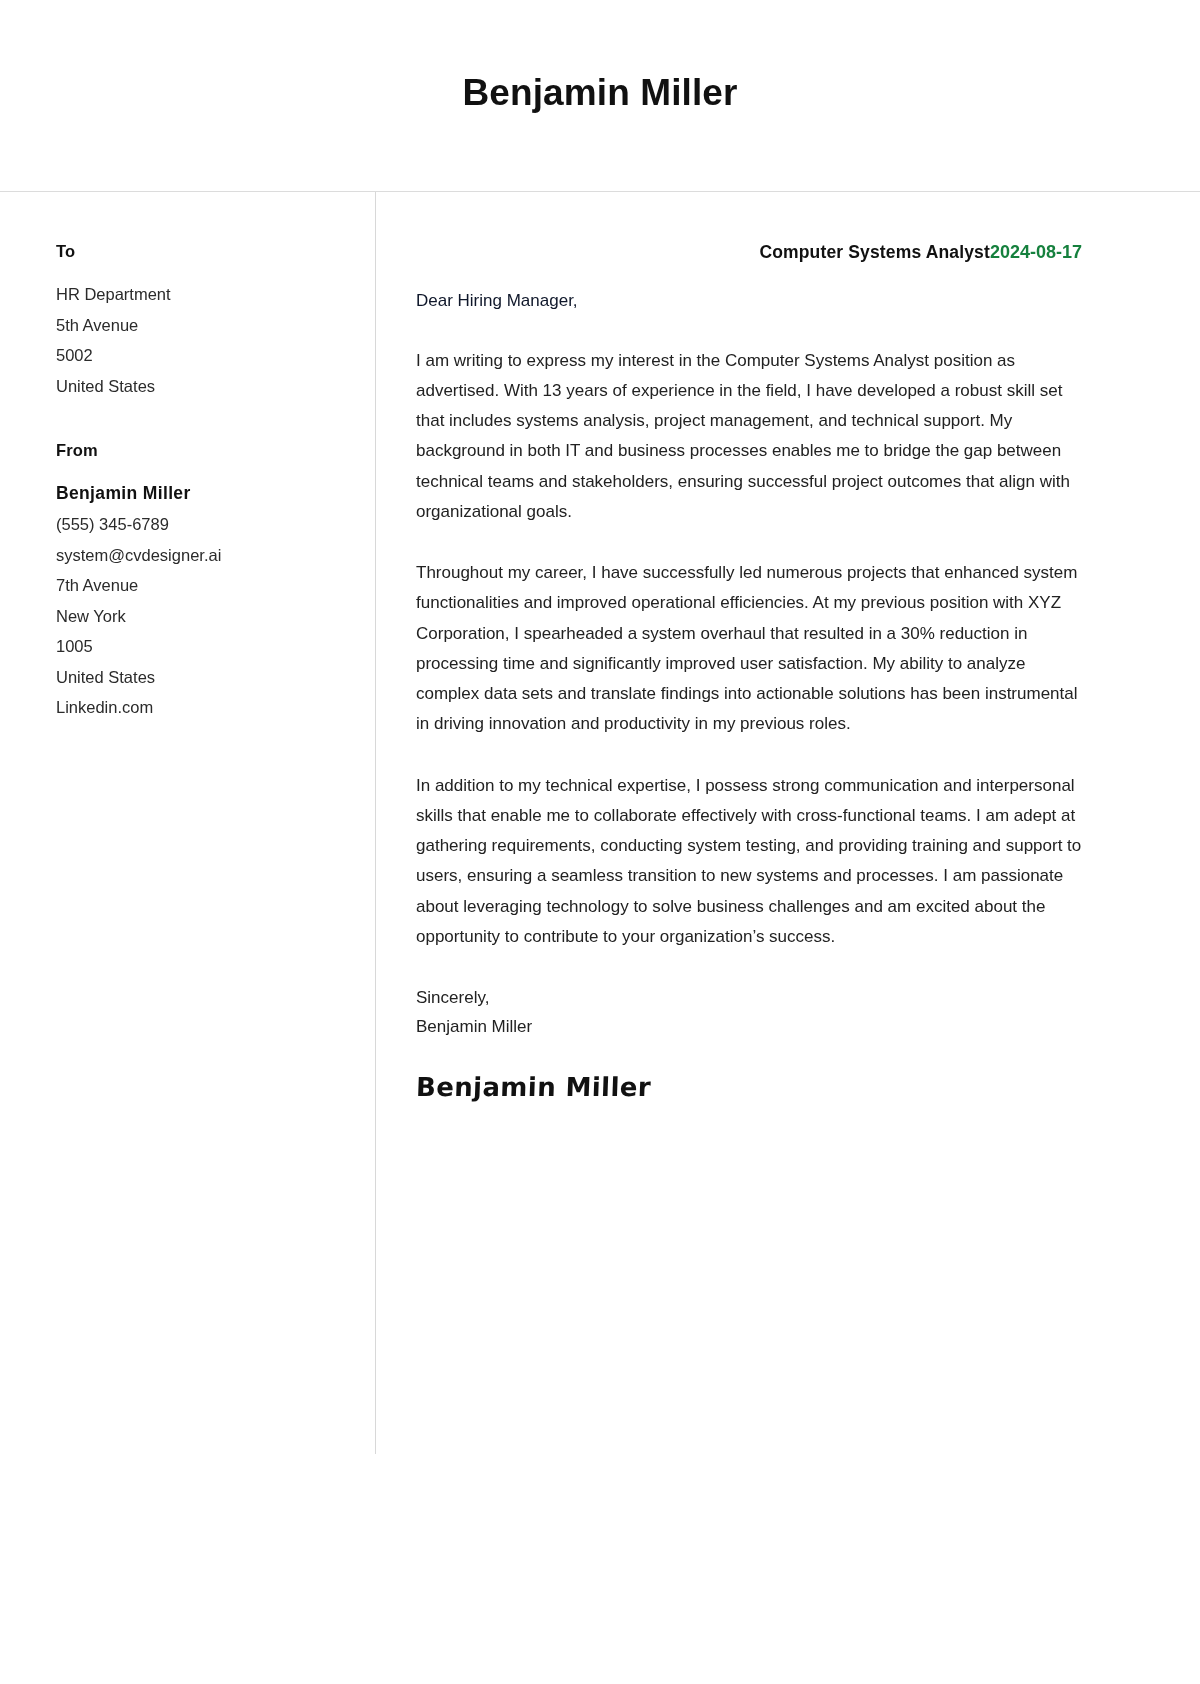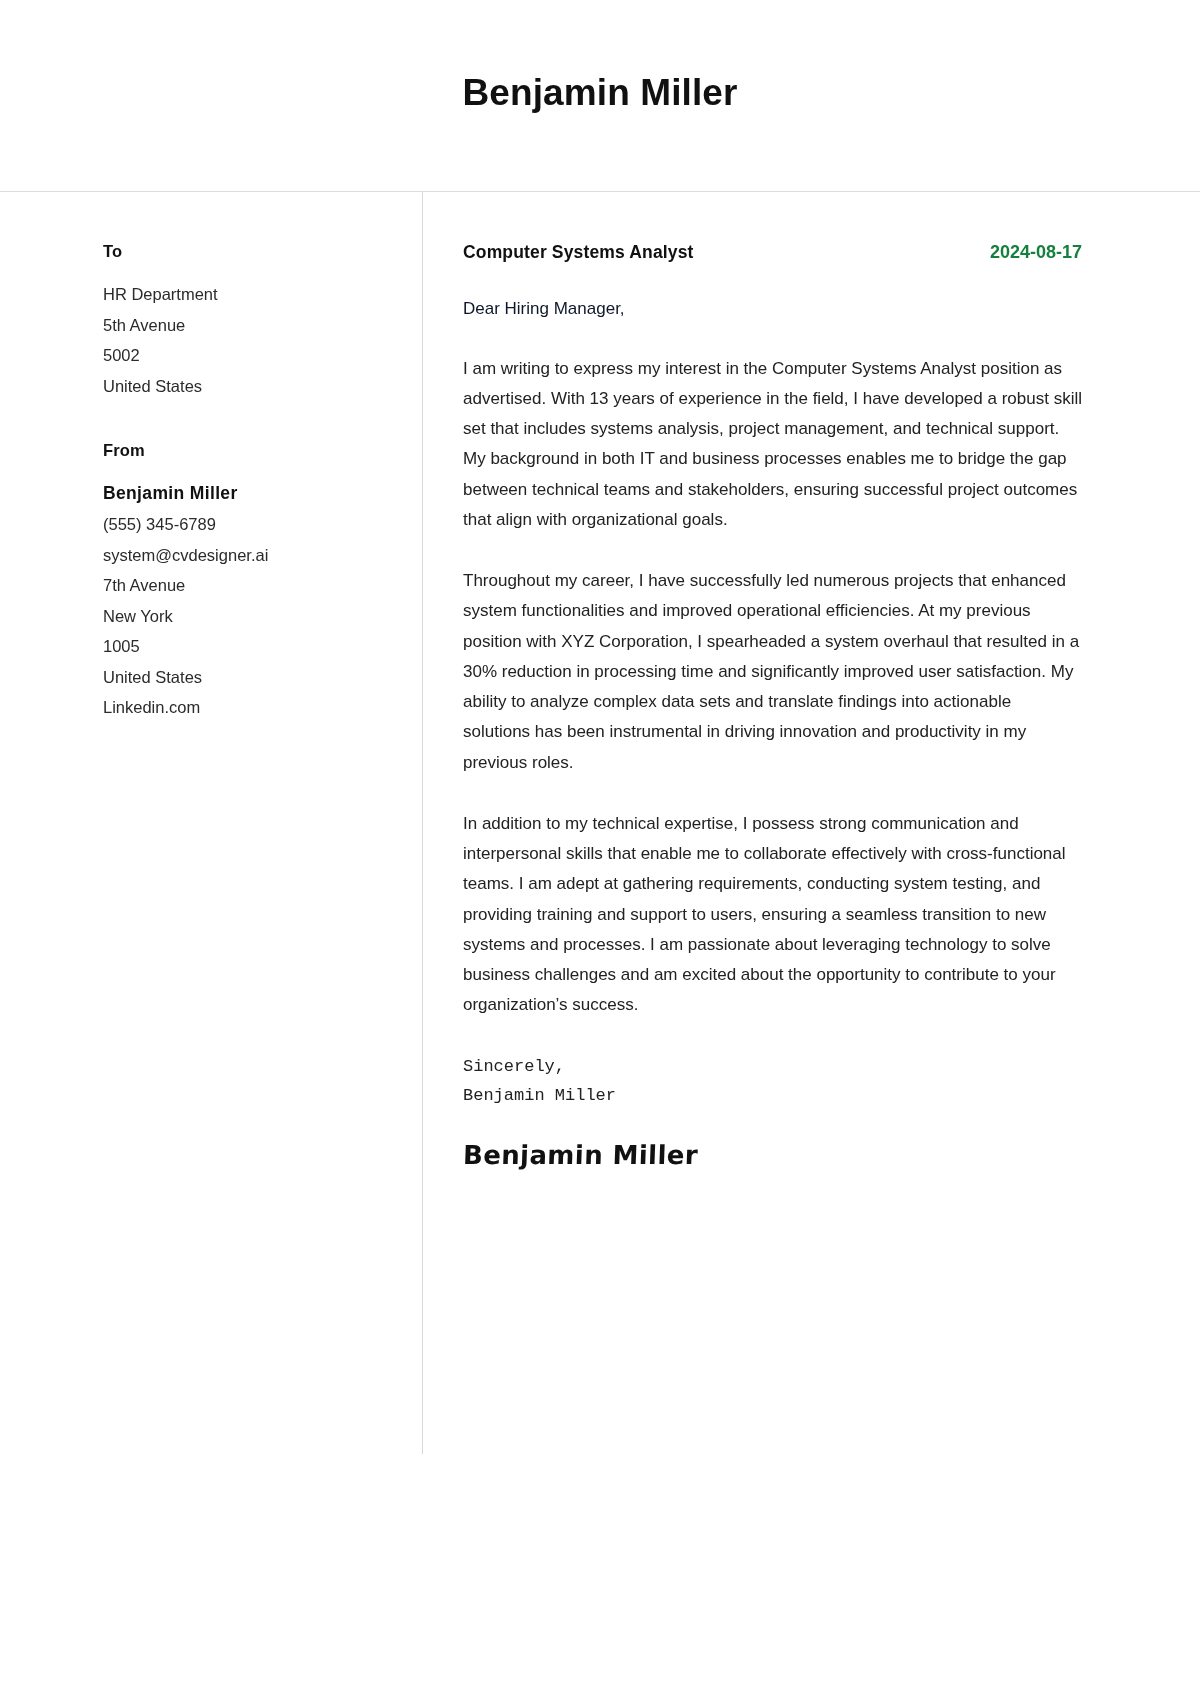--- a/index.html
+++ b/index.html
@@ -44,21 +44,20 @@
   .content {
     display: flex;
     align-items: stretch;
     padding-top: 0;
   }
   .sidebar {
     width: 375px;
     flex: 0 0 375px;
     box-sizing: border-box;
     padding: 50px 30px 0 56px;
-    margin-left: 47px;
   }
   .divider {
     width: 1px;
     flex: 0 0 1px;
     background: #d8d8d8;
     height: 1262px;
   }
   .main {
     flex: 1 1 auto;
     box-sizing: border-box;
@@ -92,23 +91,22 @@
     margin: 0;
   }
   .addr-block {
     margin: 0;
   }
 
   
   .main-top {
     display: flex;
     align-items: baseline;
-    justify-content: space-between;
-    margin-bottom: 32px;
-    gap: 44px;
+    justify-content: flex-end;
+    margin-bottom: 24px;
   }
   .job-title {
     font-size: 17.5px;
     font-weight: 700;
     color: #111111;
     letter-spacing: 0.15px;
   }
   .letter-date {
     font-size: 18px;
     font-weight: 700;
@@ -126,21 +124,20 @@
     line-height: 1.78;
     color: #222222;
     margin: 0 0 31px 0;
     text-align: left;
   }
   .closing {
     font-size: 17px;
     line-height: 1.72;
     color: #222222;
     margin: 0;
-    font-family: Liberation Mono, monospace;
   }
   .signature {
     margin-top: 30px;
     font-family: "DejaVu Sans", sans-serif;
     font-size: 26px;
     font-weight: 700;
     font-style: normal;
     letter-spacing: 0.4px;
     color: #111111;
     transform: skewX(-2deg);

